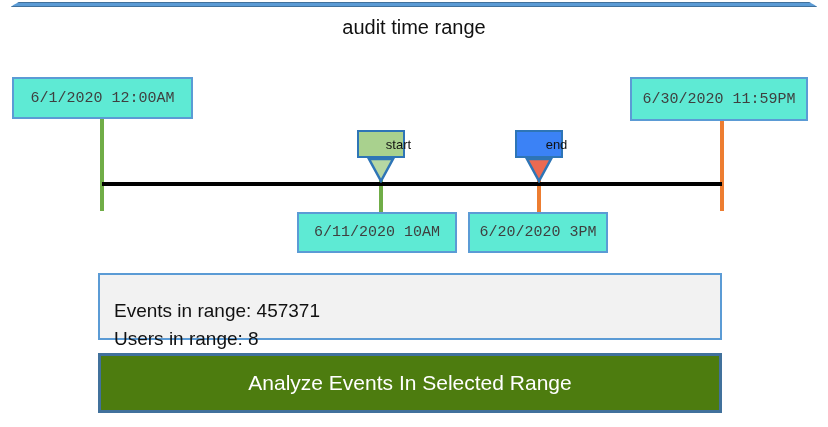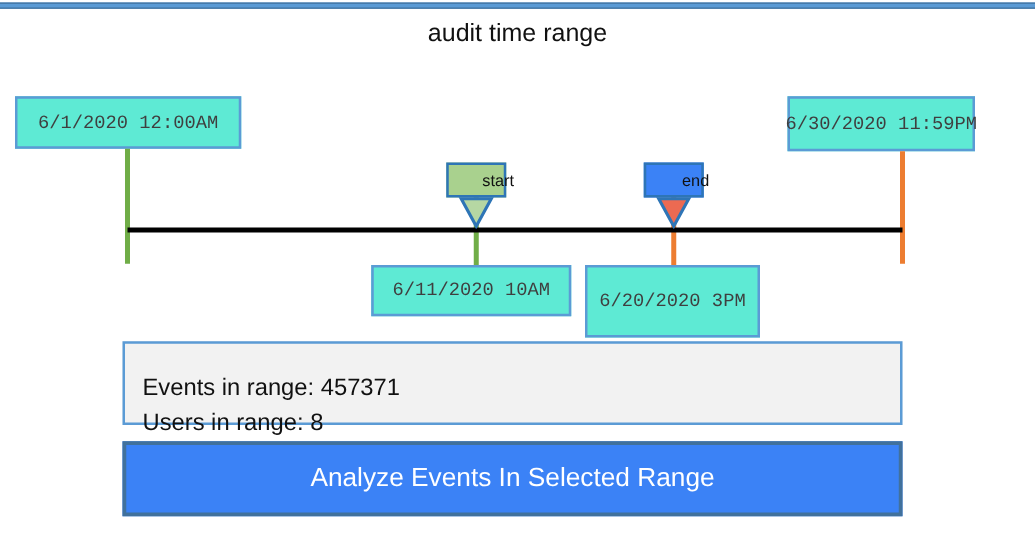--- a/index.html
+++ b/index.html
@@ -7,20 +7,21 @@
     padding: 0;
     background: #ffffff;
     font-family: "Liberation Sans", sans-serif;
   }
   #app {
     position: relative;
     width: 828px;
     height: 427px;
     background: #ffffff;
     overflow: hidden;
+    border-radius: 30px;
   }
   
   .top-rule {
     position: absolute;
     left: 0; top: 2px;
     width: 828px; height: 3px;
     background: #5b9bd5;
     border-top: 1px solid #41719c;
     border-bottom: 1px solid #41719c;
   }
@@ -40,23 +41,23 @@
     box-sizing: border-box;
     display: flex;
     align-items: center;
     justify-content: center;
     font-family: "Liberation Mono", "DejaVu Sans Mono", monospace;
     font-size: 15px;
     color: #3f3f3f;
     white-space: nowrap;
   }
   .box-range-start { left: 12px;  top: 77px;  width: 181px; height: 42px; }
-  .box-range-end   { left: 630px; top: 77px;  width: 150px; height: 44px; }
+  .box-range-end   { left: 630px; top: 77px;  width: 178px; height: 44px; }
   .box-start-date  { left: 297px; top: 212px; width: 160px; height: 41px; }
-  .box-end-date    { left: 468px; top: 212px; width: 140px; height: 58px; }
+  .box-end-date    { left: 468px; top: 212px; width: 140px; height: 41px; }
 
   
   .vline { position: absolute; width: 4px; }
   .vline-range-start { left: 100px; top: 119px; height: 92px; background: #70ad47; }
   .vline-range-end   { left: 720px; top: 121px; height: 90px; background: #ed7d31; }
   .vline-start       { left: 379px; top: 156px; height: 56px; background: #70ad47; }
   .vline-end         { left: 537px; top: 156px; height: 56px; background: #ed7d31; }
 
   
   .axis {
@@ -103,21 +104,21 @@
     color: #111111;
     line-height: 28px;
   }
 
   
   .analyze-btn {
     position: absolute;
     left: 98px; top: 353px;
     width: 624px; height: 60px;
     box-sizing: border-box;
-    background: #3b82f6;
+    background: #4d7c0f;
     border: 3px solid #41719c;
     color: #ffffff;
     font-family: "Liberation Sans", sans-serif;
     font-size: 21px;
     display: flex;
     align-items: center;
     justify-content: center;
     cursor: pointer;
   }
 </style>

